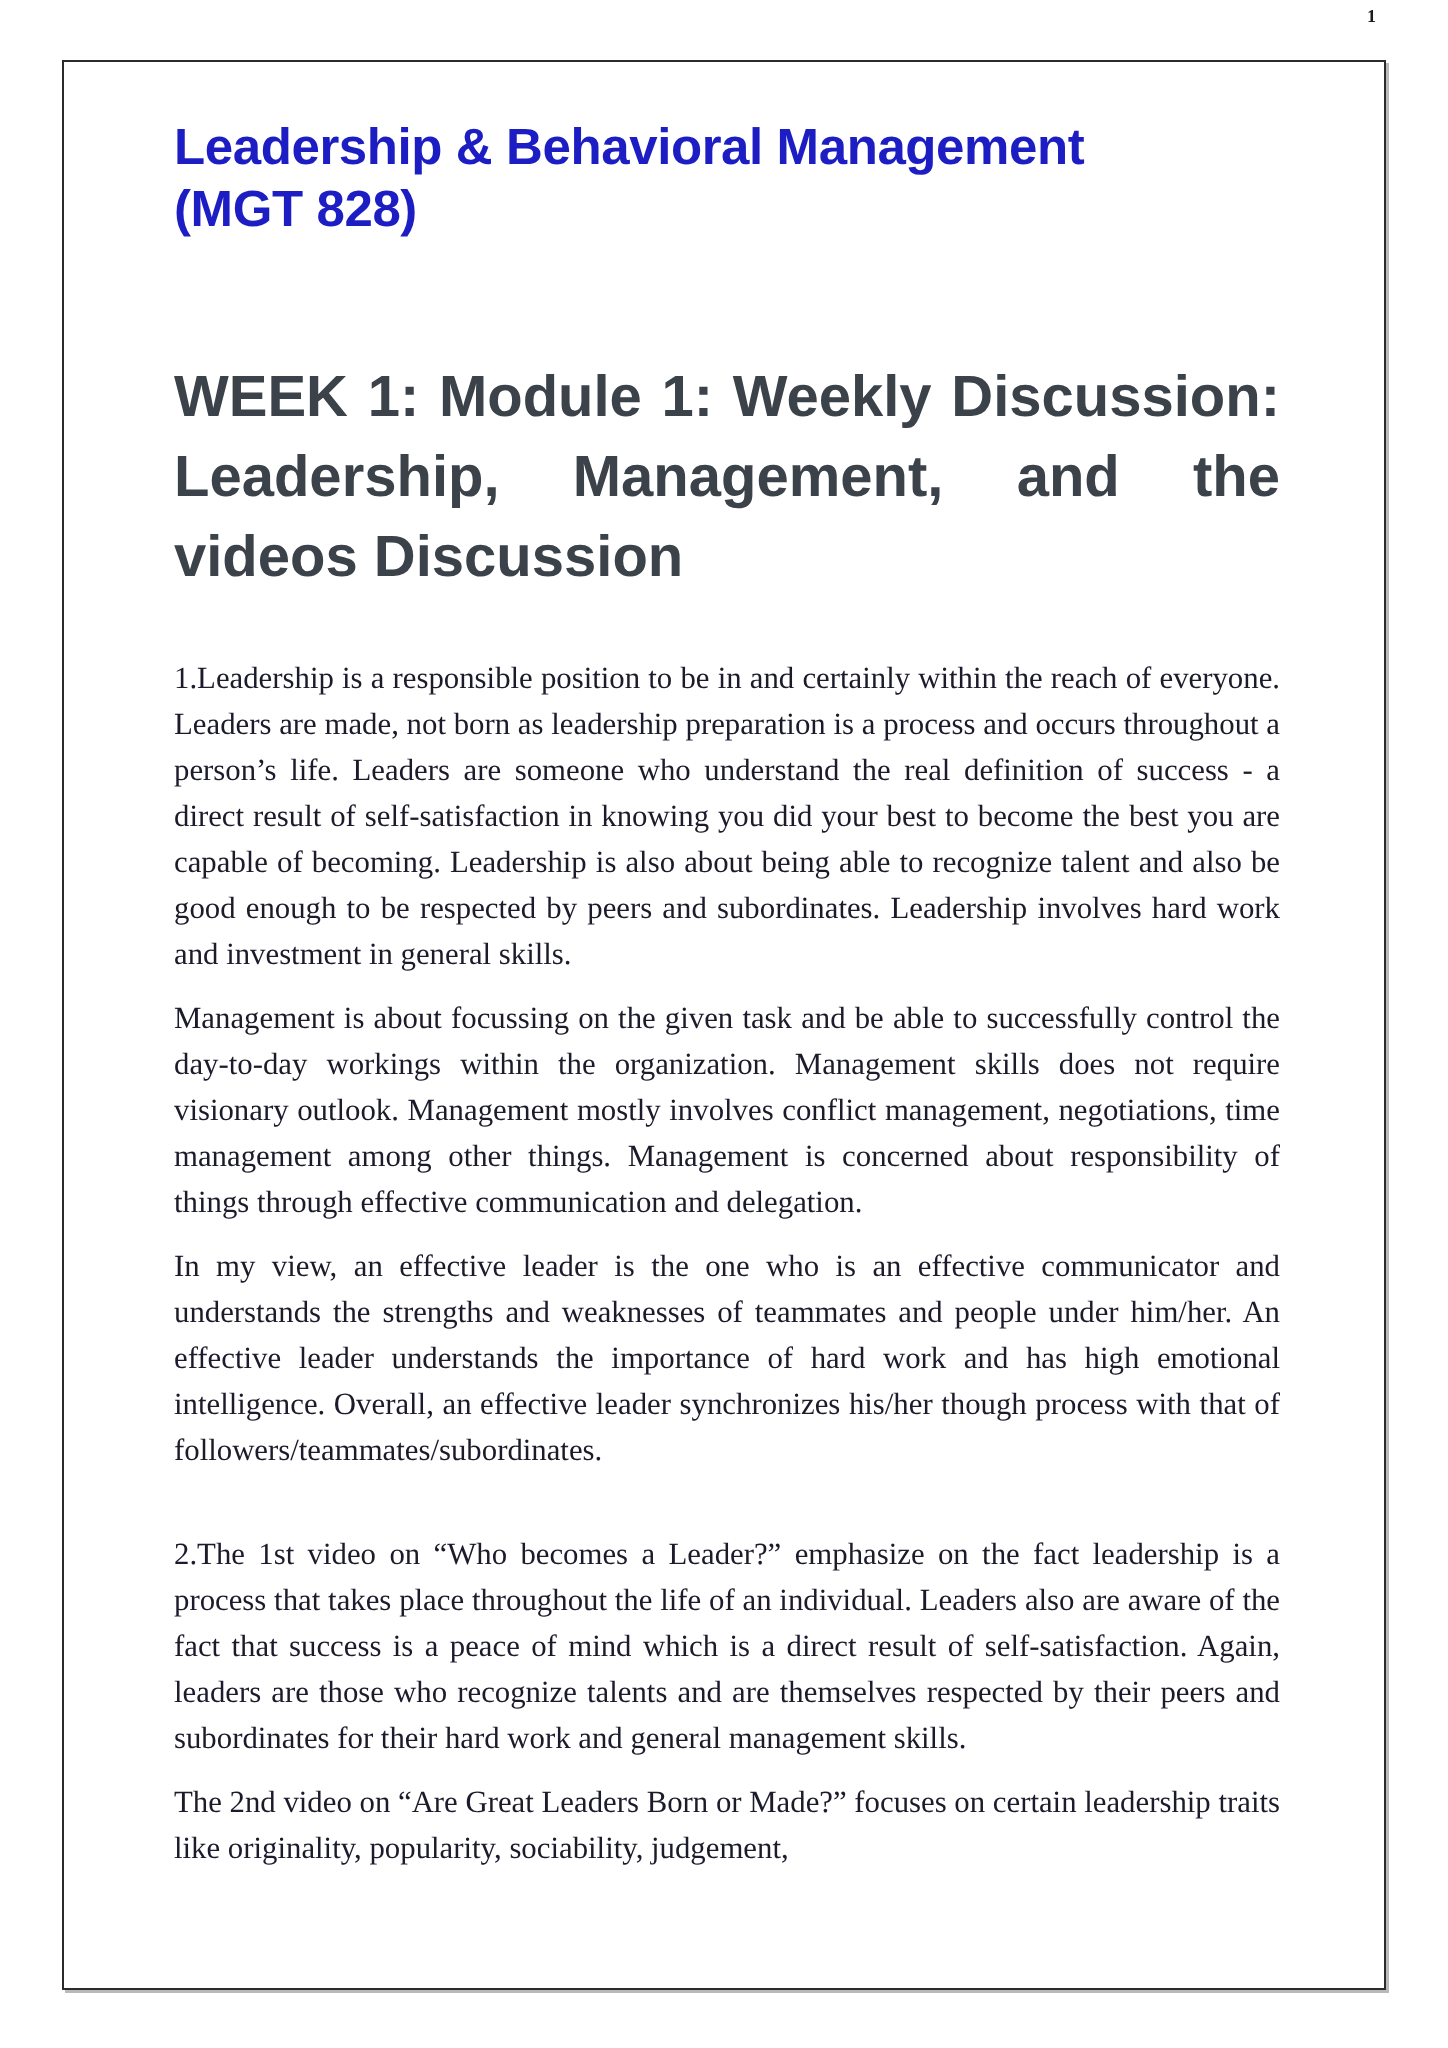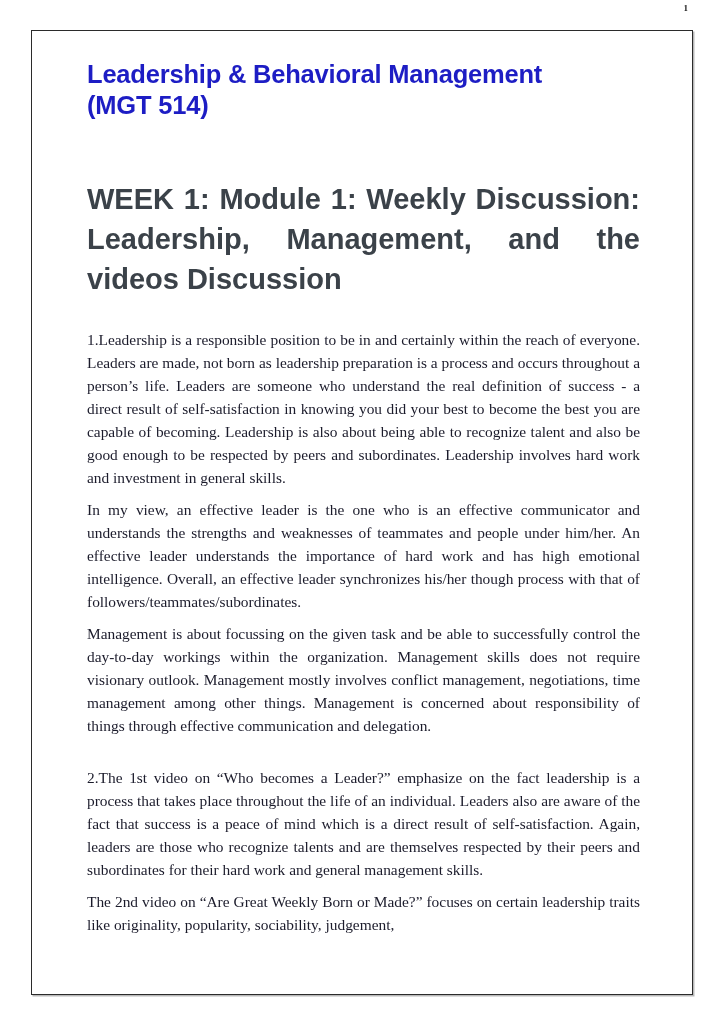--- a/index.html
+++ b/index.html
@@ -104,27 +104,27 @@
 </head>
 <body>
 
 <div class="page-number">1</div>
 
 <div class="page-frame">
   <div class="page-inner">
 
     <h1 class="doc-title">
       <span>Leadership &amp; Behavioral Management</span>
-      <span class="title-line2">(MGT 514)</span>
+      <span class="title-line2">(MGT 828)</span>
     </h1>
 
     <h2 class="section-heading">WEEK 1: Module 1: Weekly Discussion: Leadership, Management, and the videos Discussion</h2>
 
     <div class="body-copy">
       <p>1.Leadership is a responsible position to be in and certainly within the reach of everyone. Leaders are made, not born as leadership preparation is a process and occurs throughout a person’s life. Leaders are someone who understand the real definition of success - a direct result of self-satisfaction in knowing you did your best to become the best you are capable of becoming. Leadership is also about being able to recognize talent and also be good enough to be respected by peers and subordinates. Leadership involves hard work and investment in general skills.</p>
+      <p>Management is about focussing on the given task and be able to successfully control the day-to-day workings within the organization. Management skills does not require visionary outlook. Management mostly involves conflict management, negotiations, time management among other things. Management is concerned about responsibility of things through effective communication and delegation.</p>
       <p>In my view, an effective leader is the one who is an effective communicator and understands the strengths and weaknesses of teammates and people under him/her. An effective leader understands the importance of hard work and has high emotional intelligence. Overall, an effective leader synchronizes his/her though process with that of followers/teammates/subordinates.</p>
-      <p>Management is about focussing on the given task and be able to successfully control the day-to-day workings within the organization. Management skills does not require visionary outlook. Management mostly involves conflict management, negotiations, time management among other things. Management is concerned about responsibility of things through effective communication and delegation.</p>
       <p class="gap-before">2.The 1st video on “Who becomes a Leader?” emphasize on the fact leadership is a process that takes place throughout the life of an individual. Leaders also are aware of the fact that success is a peace of mind which is a direct result of self-satisfaction. Again, leaders are those who recognize talents and are themselves respected by their peers and subordinates for their hard work and general management skills.</p>
-      <p class="last-para">The 2nd video on “Are Great Weekly Born or Made?” focuses on certain leadership traits like originality, popularity, sociability, judgement,</p>
+      <p class="last-para">The 2nd video on “Are Great Leaders Born or Made?” focuses on certain leadership traits like originality, popularity, sociability, judgement,</p>
     </div>
 
   </div>
 </div>
 
 </body></html>

